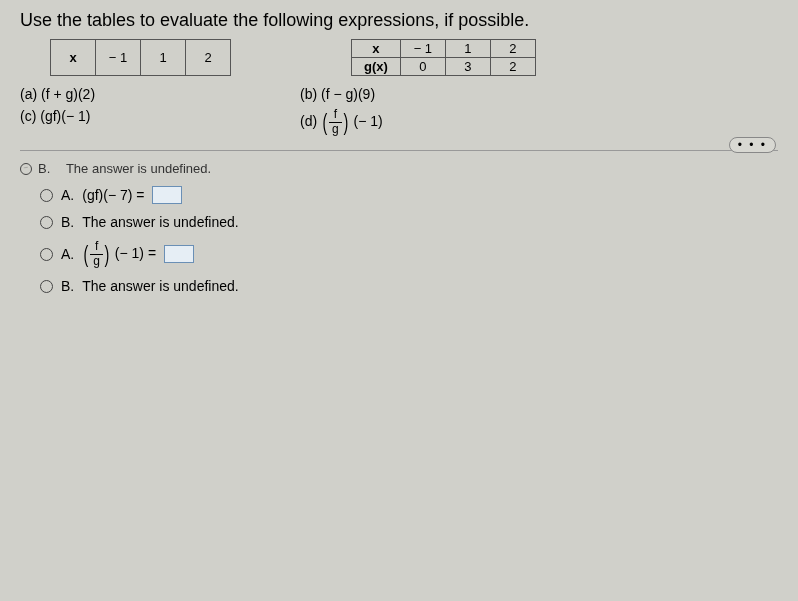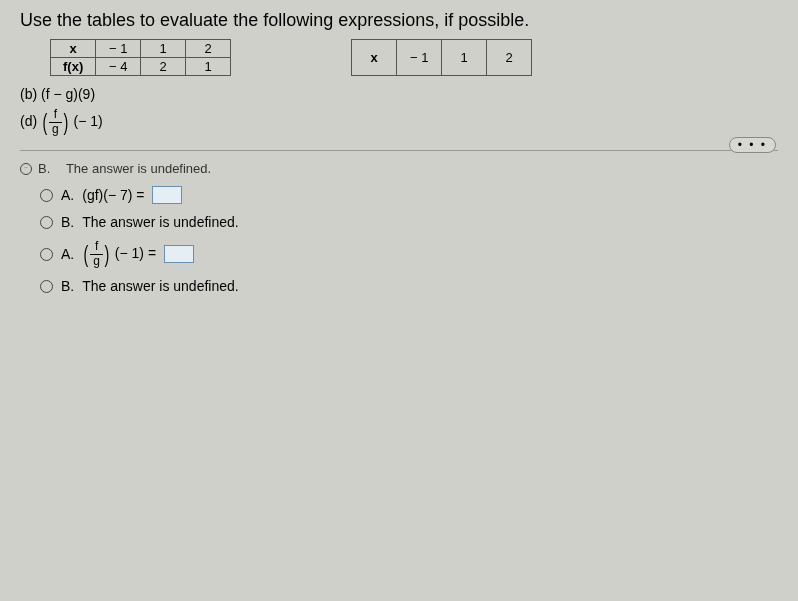--- a/index.html
+++ b/index.html
@@ -70,45 +70,47 @@
 
 <div class="tables-row">
   <table>
     <tbody>
         <tr>
       <td class="header">x</td>
       <td>− 1</td>
       <td>1</td>
       <td>2</td>
     </tr>
-    <tr>
-      <td class="header">f(x)</td>
-      <td>− 4</td>
-      <td>2</td>
-      <td>1</td>
-    </tr>
   </tbody>
     </table>
 
   <table>
     <tbody>
         <tr>
       <td class="header">x</td>
       <td>− 1</td>
       <td>1</td>
       <td>2</td>
     </tr>
+    <tr>
+      <td class="header">g(x)</td>
+      <td>0</td>
+      <td>3</td>
+      <td>2</td>
+    </tr>
   </tbody>
     </table>
 </div>
 
 <div class="parts-row">
+  <div class="part-left">(a) (f + g)(2)</div>
   <div class="part-right">(b) (f − g)(9)</div>
 </div>
 <div class="parts-row">
+  <div class="part-left">(c) (gf)(− 1)</div>
   <div class="part-right">
     <span>(d)</span>
     <span class="lparen">(</span><span class="frac"><span class="num">f</span><span class="den">g</span></span><span class="rparen">)</span>
     <span>(− 1)</span>
   </div>
 </div>
 
 <hr class="divider">
 <div class="dotdotdot">• • •</div>
 

